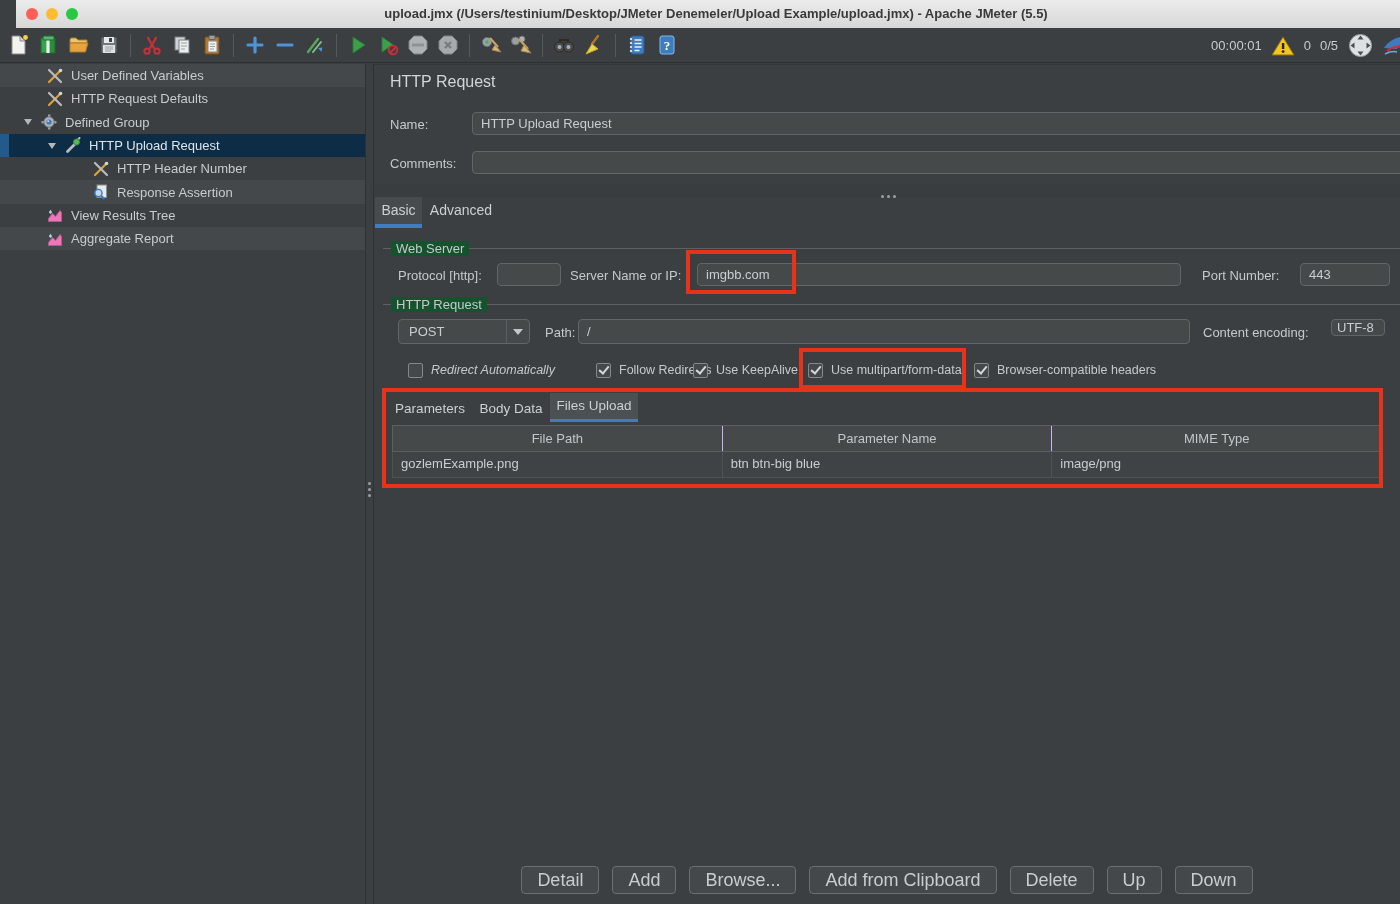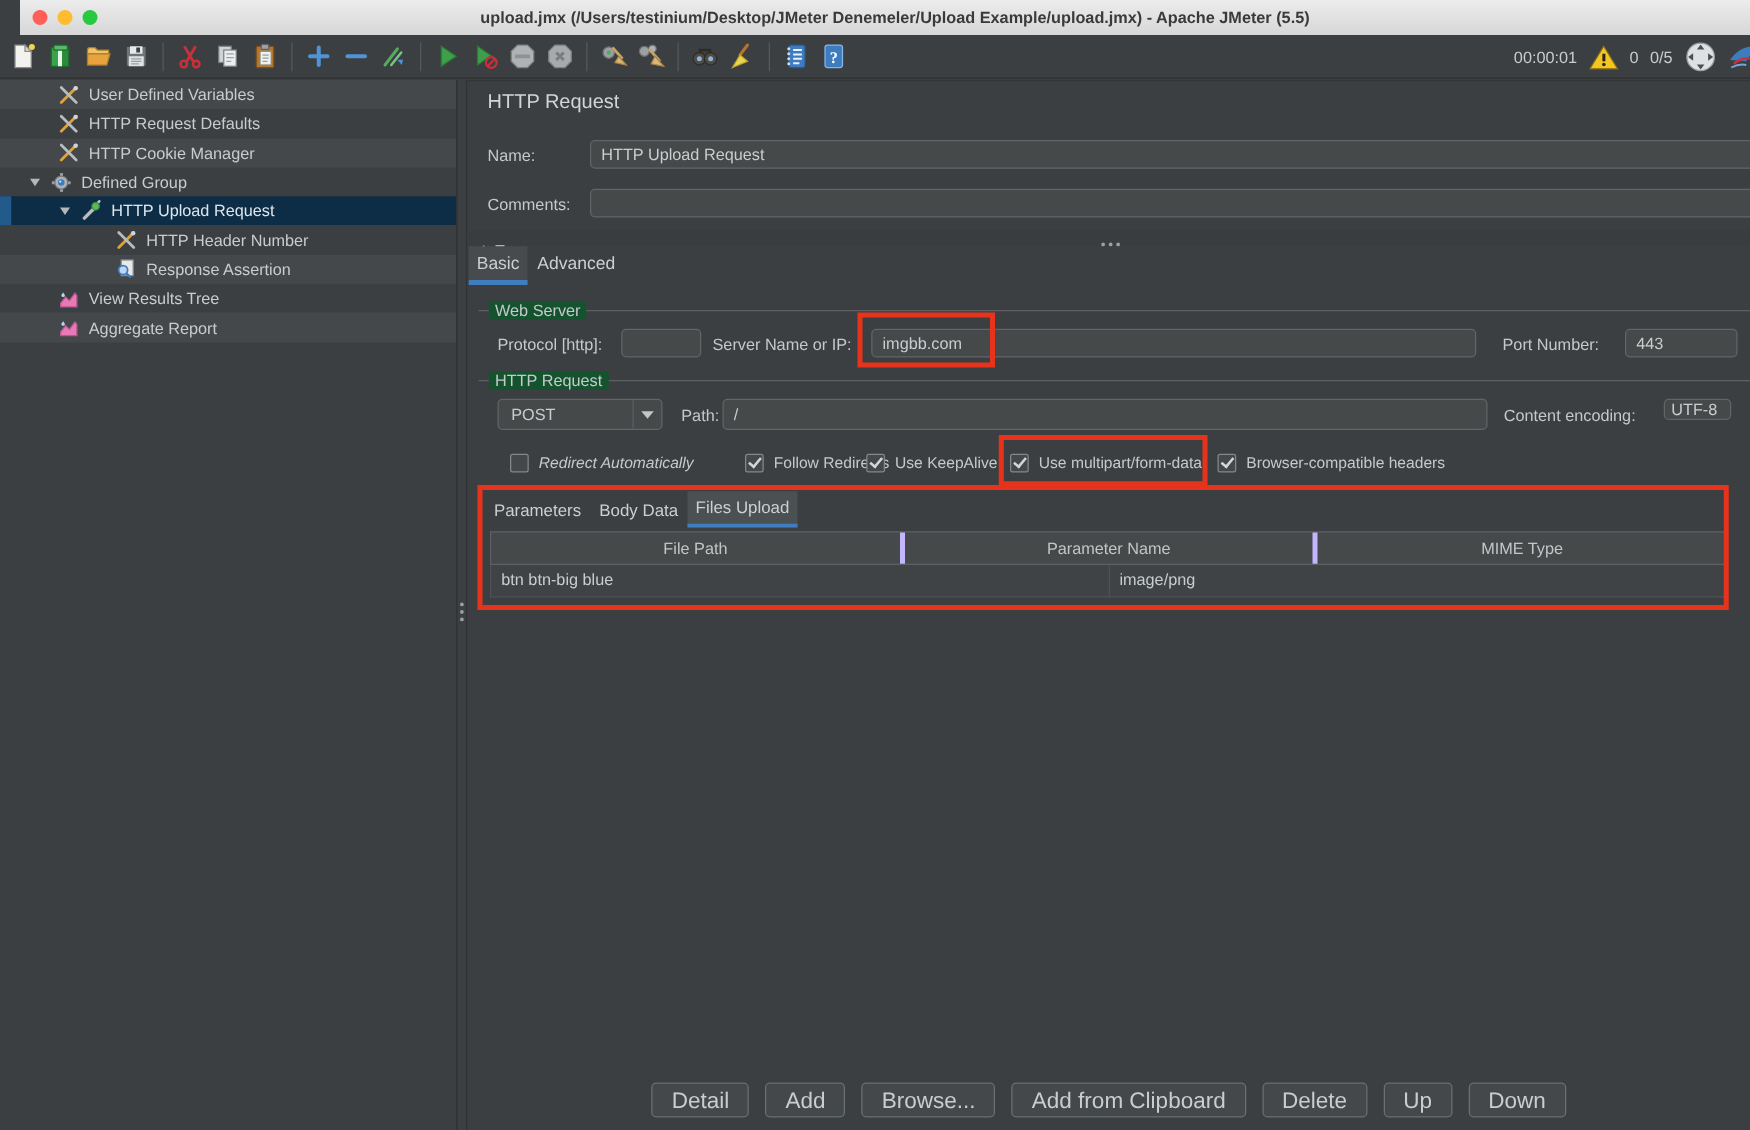--- a/index.html
+++ b/index.html
@@ -60,21 +60,21 @@
   .cbg{position:absolute;display:flex;align-items:center;gap:8px;height:16px;}
   .cb{width:15px;height:15px;background:#44484a;border:1.5px solid #83888b;border-radius:2px;box-sizing:border-box;position:relative;flex:none;}
   .cb.checked::after{content:"";position:absolute;left:4px;top:0.5px;width:4px;height:8px;
        border-right:2px solid #d3d7da;border-bottom:2px solid #d3d7da;transform:rotate(40deg);}
   .cbg .lbl{font-size:12.5px;}
   .redbox{position:absolute;border:4px solid #e8331c;pointer-events:none;z-index:6;}
   .ptab{position:absolute;height:26px;line-height:26px;font-size:13.5px;color:#ccd0d3;text-align:center;}
   .ptab.selected{background:#4b5052;border-bottom:3px solid #3f7dbf;box-sizing:content-box;}
   .ftable{position:absolute;left:18px;top:360px;width:990px;}
   .thead{display:flex;height:27px;background:#45494a;border:1px solid #5c6062;box-sizing:border-box;}
-  .thead .cell{flex:1;border-right:4px solid #c4b5fd;text-align:center;line-height:25px;font-size:13px;color:#c2c6c9;}
+  .thead .cell{flex:1;border-right:1px solid #c4b5fd;text-align:center;line-height:25px;font-size:13px;color:#c2c6c9;}
   .thead .cell:last-child{border-right:none;}
   .tdata{display:flex;height:26px;background:#3f4345;border:1px solid #4e5254;border-top:none;box-sizing:border-box;}
   .tdata .cell{flex:1;border-right:1px solid #4e5254;line-height:24px;font-size:13px;color:#c9cdd0;padding-left:8px;box-sizing:border-box;}
   .tdata .cell:last-child{border-right:none;}
   .btnrow{position:absolute;left:0;top:801px;width:1026px;display:flex;justify-content:center;gap:13px;}
   .btn{height:28px;background:#44484b;border:1px solid #6a6f71;border-radius:4px;color:#c9cdd0;
        font-size:18px;padding:0 15px;font-family:"Liberation Sans",sans-serif;}
 </style>
 </head>
 <body>
@@ -278,30 +278,20 @@
     <div class="trow" style="padding-left:46px;">
       <span class="ticon">
           <svg width="18" height="18" viewBox="0 0 18 18">
             <path d="M3 15L15 3" stroke="#e0a23a" stroke-width="2.2" stroke-linecap="round"></path>
             <path d="M3 3l12 12" stroke="#b8bcbe" stroke-width="2.2" stroke-linecap="round"></path>
             <circle cx="14.5" cy="3.5" r="1.8" fill="#cfd4d6"></circle>
           </svg>
         </span>
       <span>HTTP Request Defaults</span>
     </div>
-    <div class="trow alt" style="padding-left:46px;">
-      <span class="ticon">
-          <svg width="18" height="18" viewBox="0 0 18 18">
-            <path d="M3 15L15 3" stroke="#e0a23a" stroke-width="2.2" stroke-linecap="round"></path>
-            <path d="M3 3l12 12" stroke="#b8bcbe" stroke-width="2.2" stroke-linecap="round"></path>
-            <circle cx="14.5" cy="3.5" r="1.8" fill="#cfd4d6"></circle>
-          </svg>
-        </span>
-      <span>HTTP Cookie Manager</span>
-    </div>
     <div class="trow" style="padding-left:24px;">
       <span class="tri"></span>
       <span class="ticon">
           <svg width="18" height="18" viewBox="0 0 18 18">
             <rect x="8" y="1.5" width="2.4" height="3" fill="#9aa0a3"></rect>
             <rect x="8" y="13.5" width="2.4" height="3" fill="#9aa0a3"></rect>
             <rect x="1.5" y="8" width="3" height="2.4" fill="#9aa0a3"></rect>
             <rect x="13.5" y="8" width="3" height="2.4" fill="#9aa0a3"></rect>
             <circle cx="9" cy="9" r="5.2" fill="#aeb2b5" stroke="#73777a"></circle>
             <circle cx="9" cy="9" r="2.6" fill="#3e7cc0"></circle>
@@ -441,20 +431,21 @@
     <div class="ptab" style="left:100px;top:331px;width:74px;">Body Data</div>
     <div class="ptab selected" style="left:176px;top:328px;width:88px;">Files Upload</div>
 
     <div class="ftable">
       <div class="thead">
         <div class="cell">File Path</div>
         <div class="cell">Parameter Name</div>
         <div class="cell">MIME Type</div>
       </div>
       <div class="tdata">
+        <div class="cell">gozlemExample.png</div>
         <div class="cell">btn btn-big blue</div>
         <div class="cell">image/png</div>
       </div>
     </div>
 
     <div class="btnrow">
       <button class="btn">Detail</button>
       <button class="btn">Add</button>
       <button class="btn">Browse...</button>
       <button class="btn">Add from Clipboard</button>

